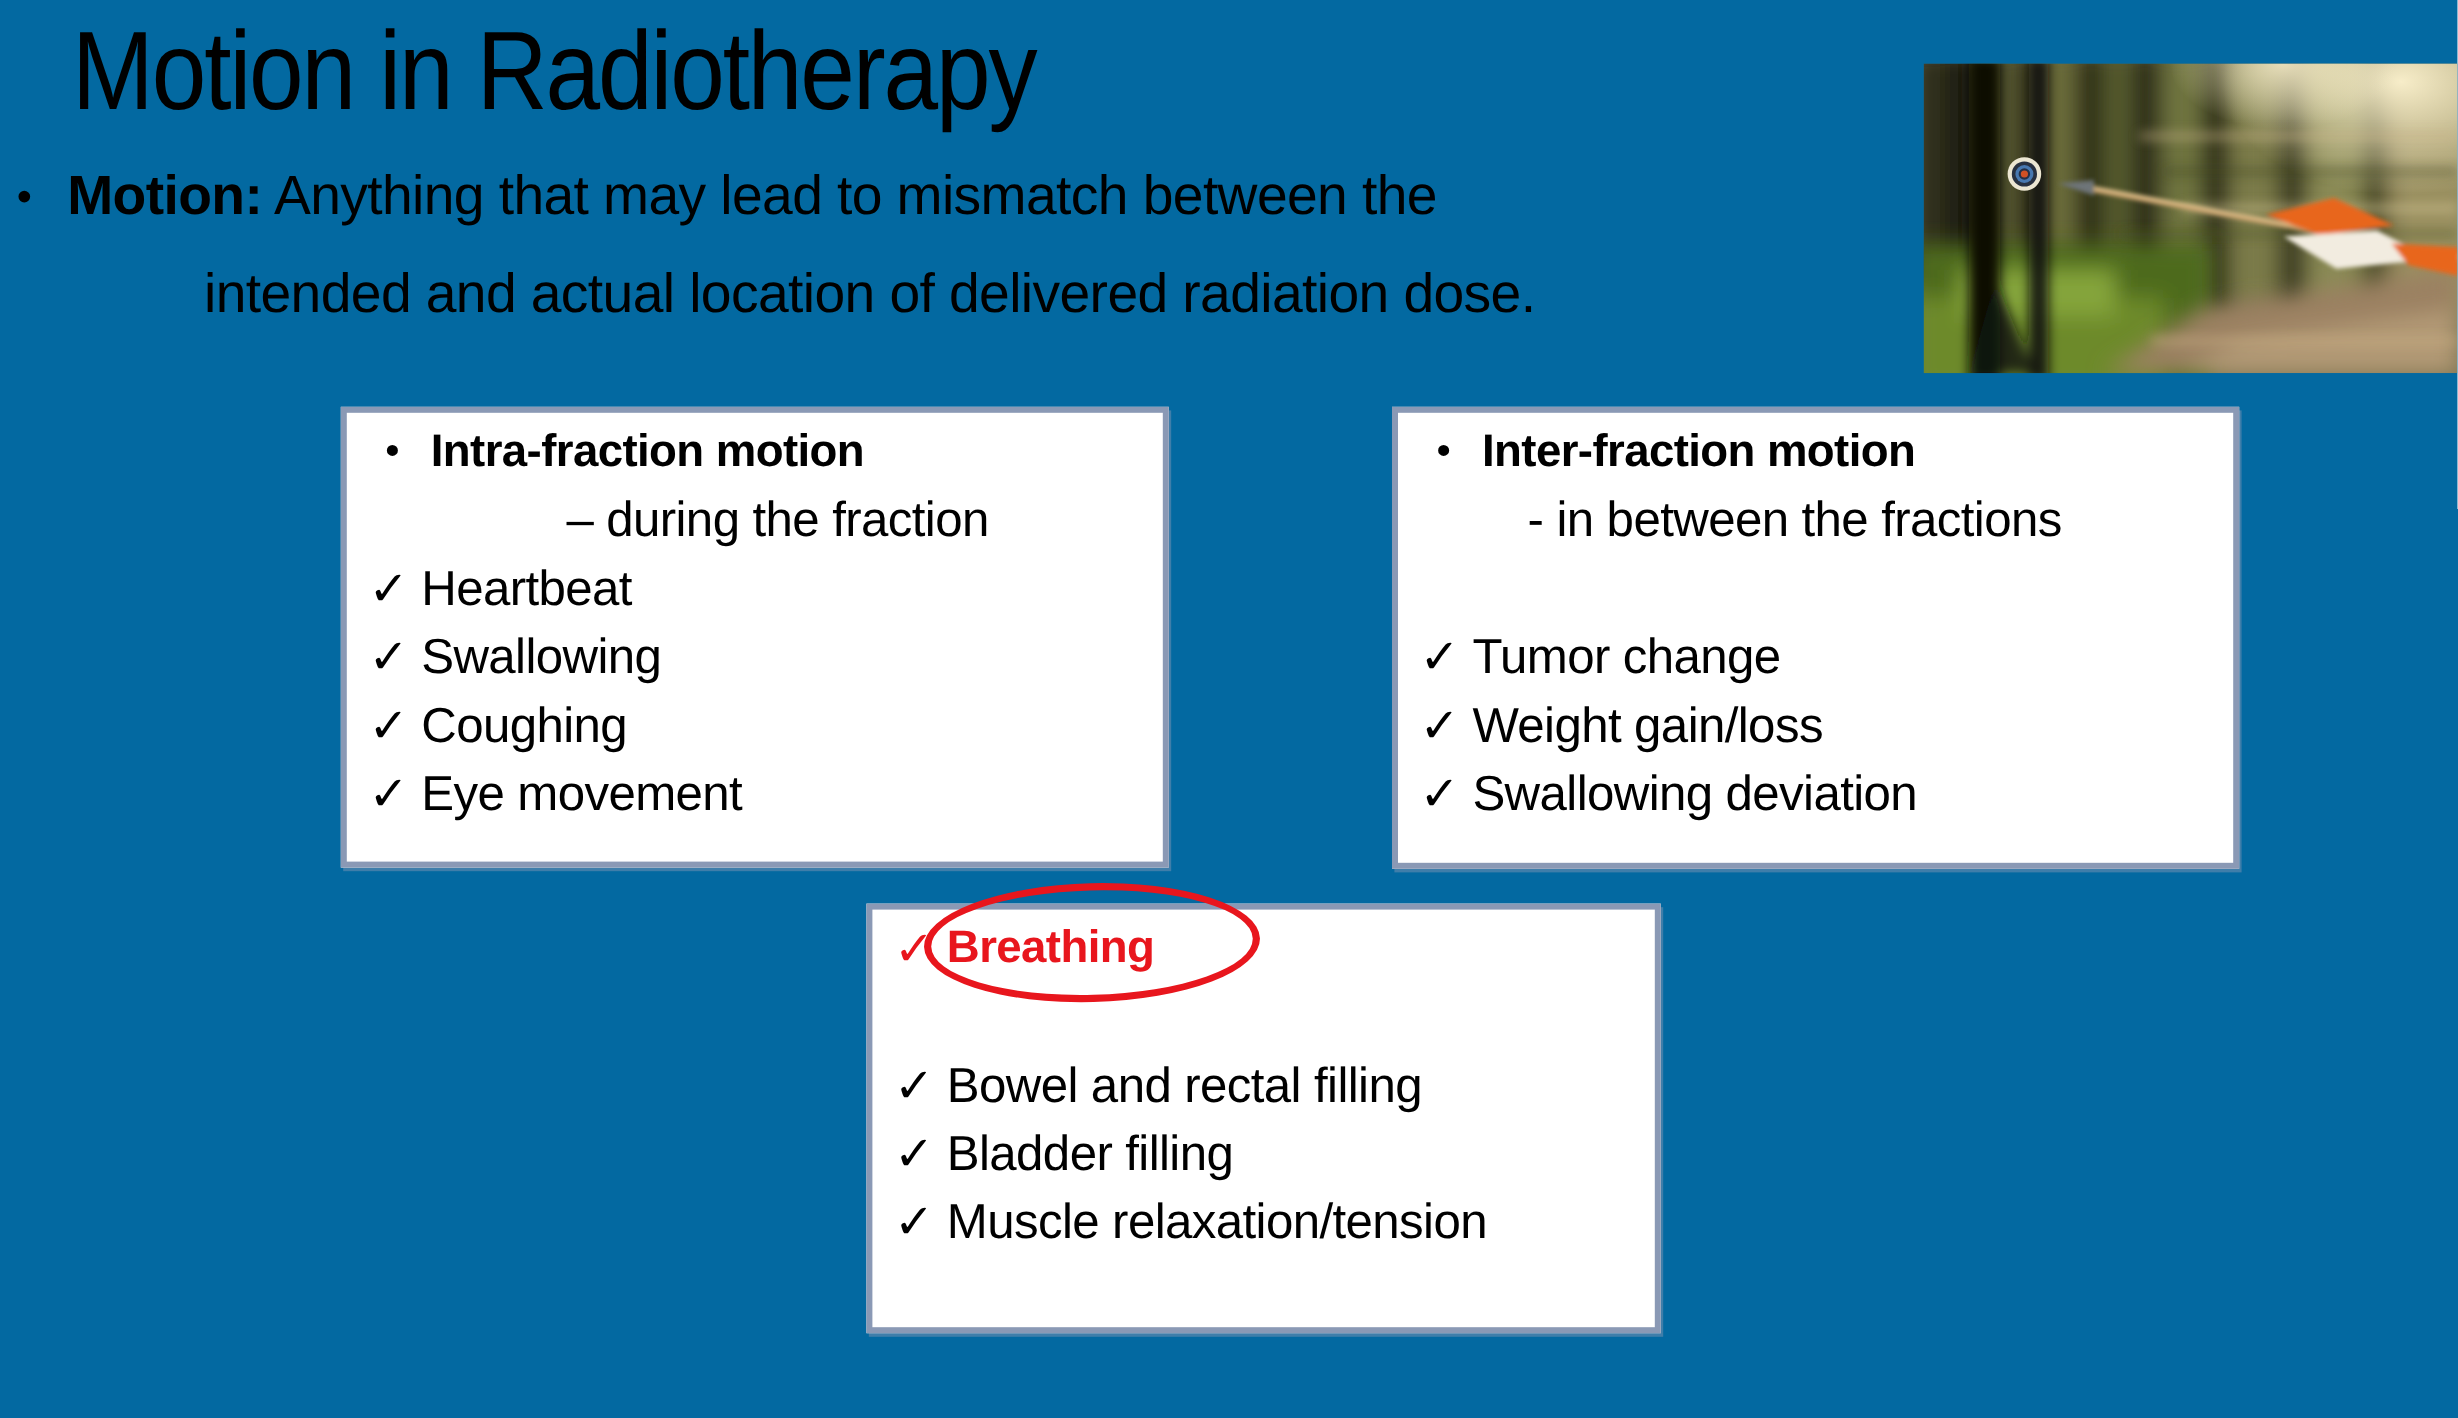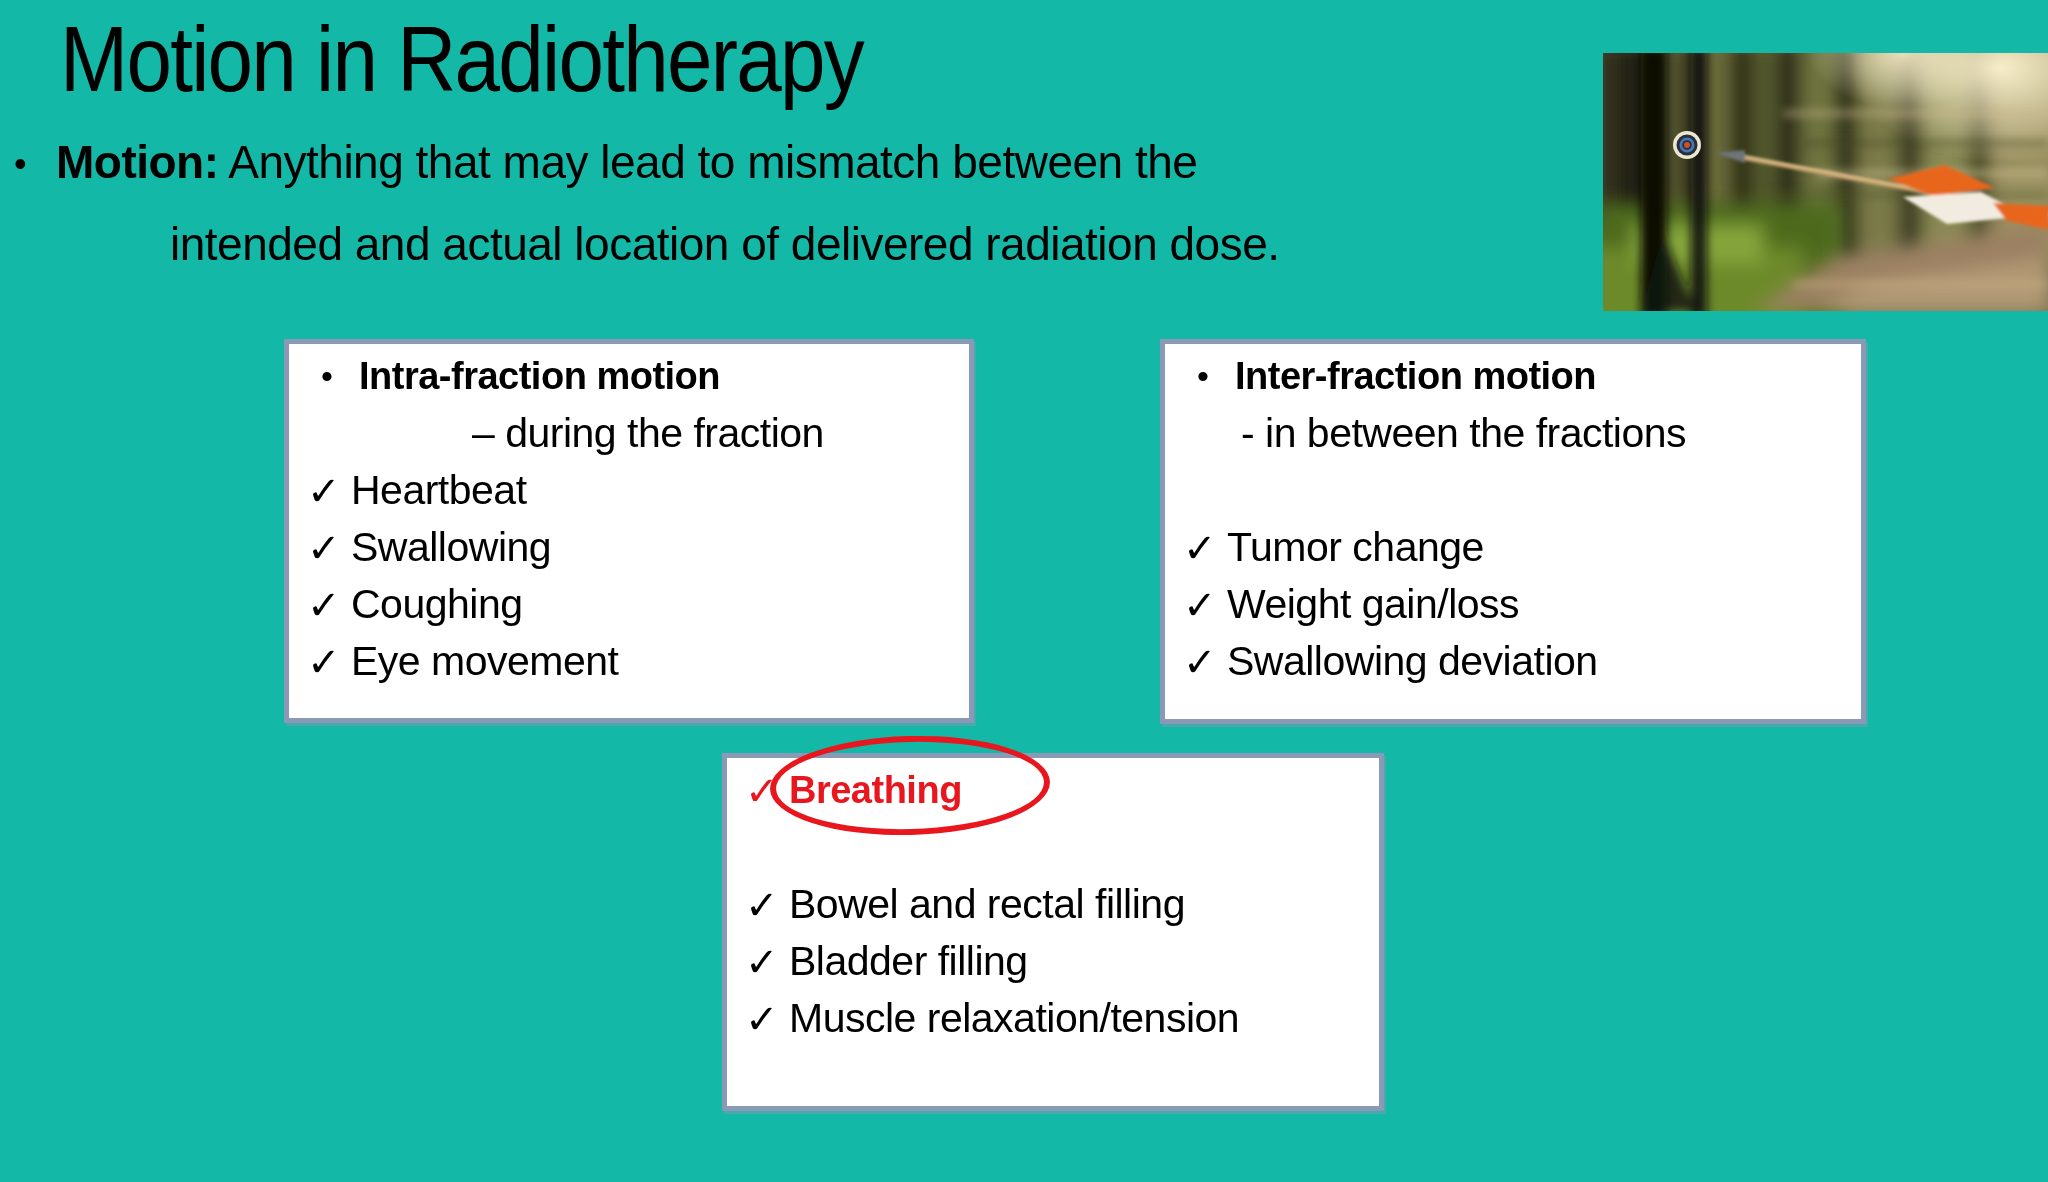--- a/index.html
+++ b/index.html
@@ -1,21 +1,21 @@
 <!DOCTYPE html>
 <html style="--box-border: #8a99b5; --accent-red: #e8161d;"><head>
 <meta charset="utf-8">
 <style>
   * { margin: 0; padding: 0; box-sizing: border-box; }
   html, body { background: #ffffff; }
   .slide {
     position: relative;
     width: 2048px;
     height: 1182px;
-    background: #14b8a6;
+    background: #0369a1;
     font-family: "Liberation Sans", sans-serif;
     color: #000;
     overflow: hidden;
   }
   .title {
     position: absolute;
     left: 60px;
     top: 6px;
     font-size: 93px;
     font-weight: normal;
@@ -76,21 +76,21 @@
   }
   .row .check {
     flex: 0 0 62px;
     padding-left: 18px;
     font-family: "DejaVu Sans", sans-serif;
     font-size: 40px;
     font-weight: bold;
     line-height: 1;
   }
   .row.subhead { padding-left: 183px; }
-  .box-inter .row.subhead { padding-left: 76px; }
+  .box-inter .row.subhead { padding-left: 108px; }
   .row.blank { height: 57px; }
   .heading { font-weight: bold; font-size: 38px; }
   .red { color: var(--accent-red, #e8161d); }
   .row .txt { display: inline-block; }
 
   
   .red-ellipse {
     position: absolute;
     left: 770px;
     top: 736px;

